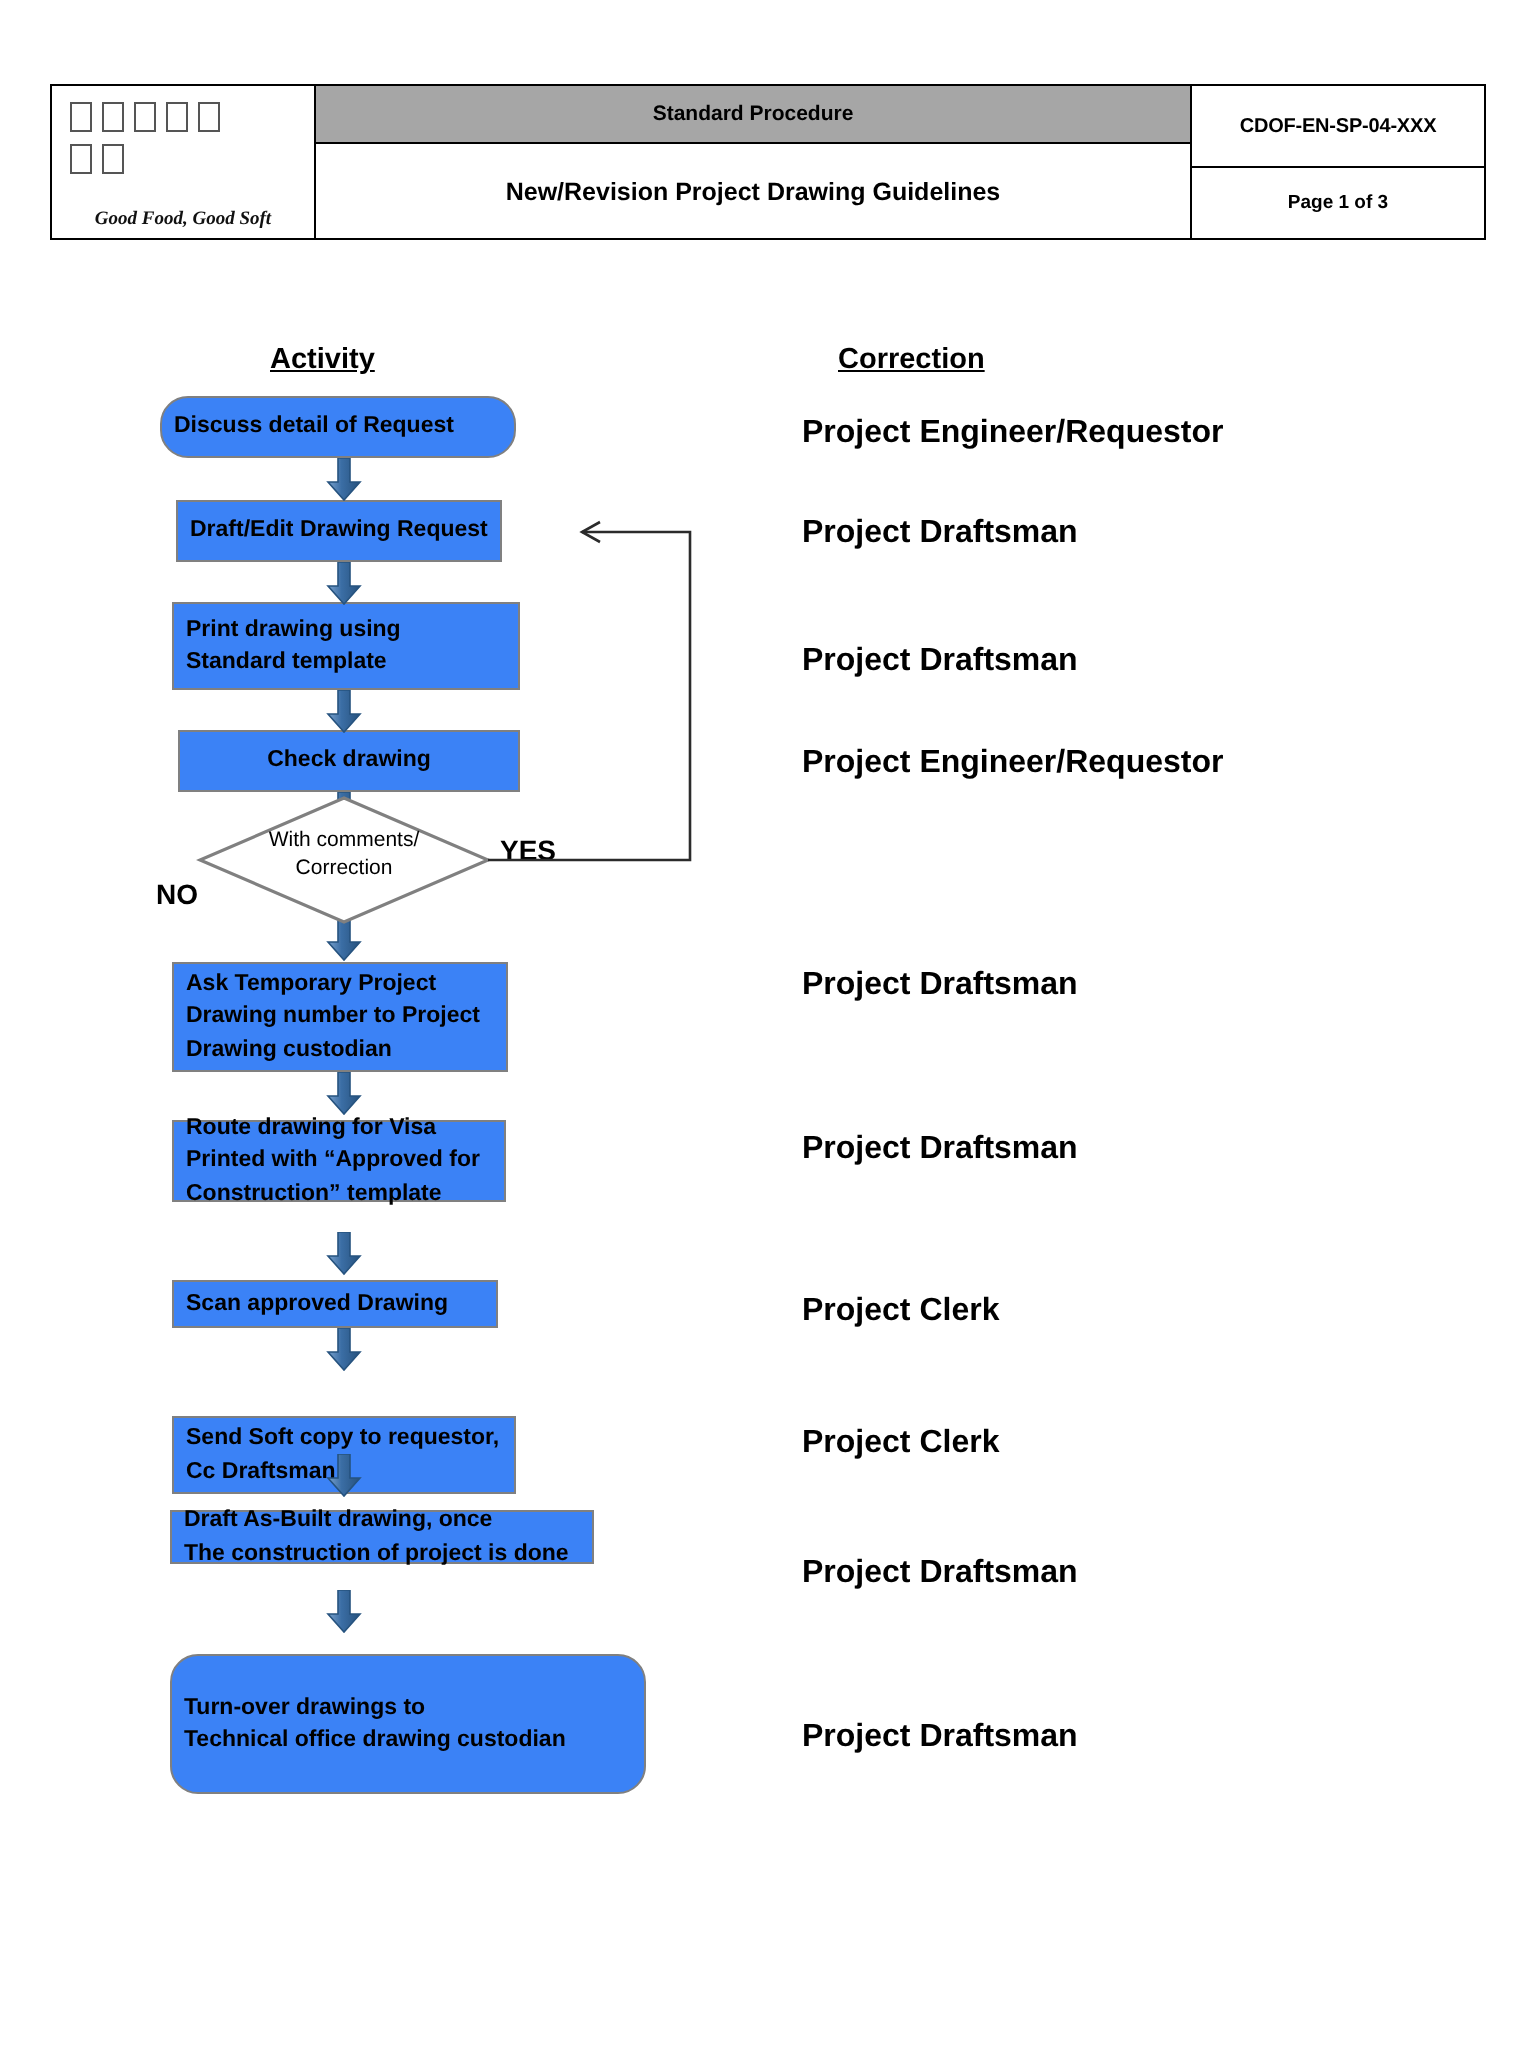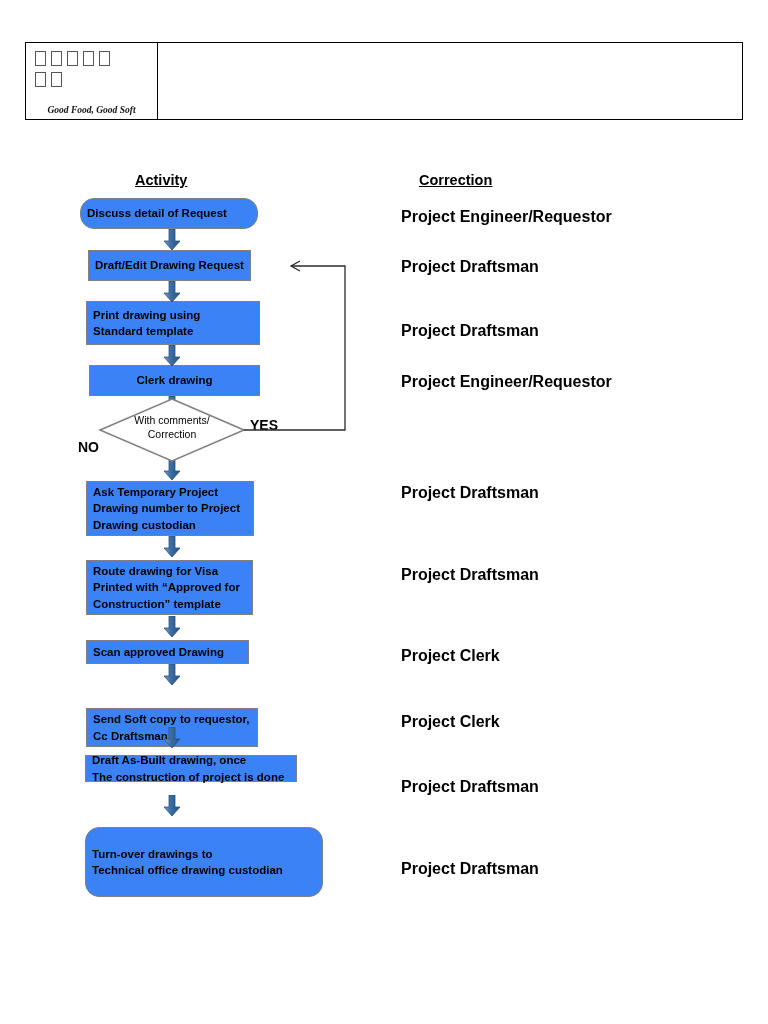--- a/index.html
+++ b/index.html
@@ -197,39 +197,47 @@
       <span class="tofu"></span>
       <span class="tofu"></span>
     </div>
     <div class="logo-glyph-row row2">
       <span class="tofu"></span>
       <span class="tofu"></span>
     </div>
     <div class="logo-tagline">Good Food, Good Soft</div>
   </div>
 
-
+  <div class="hdr-mid-cell">
+    <div class="hdr-mid-top">Standard Procedure</div>
+    <div class="hdr-mid-bot">New/Revision Project Drawing Guidelines</div>
+  </div>
+
+  <div class="hdr-right-cell">
+    <div class="hdr-right-top">CDOF-EN-SP-04-XXX</div>
+    <div class="hdr-right-bot">Page 1 of 3</div>
+  </div>
 
 </div>
 
 <div class="flow">
 
   <div class="col-title" style="left:135px; top:172px;">Activity</div>
   <div class="col-title" style="left:419px; top:172px;">Correction</div>
 
   <div id="nodes-layer">
       <div class="node terminator" style="left: 80px; top: 198px; width: 178px; height: 31px; border-color: rgb(128, 128, 128);">Discuss detail of Request</div>
       <div class="node" style="left: 88px; top: 250px; width: 163px; height: 31px; border-color: rgb(128, 128, 128);">Draft/Edit Drawing Request</div>
       <div class="node" style="left: 86px; top: 301px; width: 174px; height: 44px; border-color: rgb(128, 128, 128);">Print drawing using
 Standard template</div>
-      <div class="node center" style="left: 89px; top: 365px; width: 171px; height: 31px; border-color: rgb(128, 128, 128);">Clerk drawing</div>
+      <div class="node center" style="left: 89px; top: 365px; width: 171px; height: 31px; border-color: rgb(128, 128, 128);">Check drawing</div>
       <div class="node" style="left: 86px; top: 481px; width: 168px; height: 55px; border-color: rgb(128, 128, 128);">Ask Temporary Project
 Drawing number to Project
 Drawing custodian</div>
-      <div class="node" style="left: 86px; top: 560px; width: 167px; height: 55px; border-color: rgb(128, 128, 128);">Route drawing for Visa
+      <div class="node" style="left: 86px; top: 560px; width: 167px; height: 41px; border-color: rgb(128, 128, 128);">Route drawing for Visa
 Printed with “Approved for
 Construction” template</div>
       <div class="node" style="left: 86px; top: 640px; width: 163px; height: 24px; border-color: rgb(128, 128, 128);">Scan approved Drawing</div>
       <div class="node" style="left: 86px; top: 708px; width: 172px; height: 39px; border-color: rgb(128, 128, 128);">Send Soft copy to requestor,
 Cc Draftsman</div>
       <div class="node" style="left: 85px; top: 755px; width: 212px; height: 27px; border-color: rgb(128, 128, 128);">Draft As-Built drawing, once
 The construction of project is done</div>
       <div class="node terminator" style="left: 85px; top: 827px; width: 238px; height: 70px; border-color: rgb(128, 128, 128);">Turn-over drawings to
 Technical office drawing custodian</div>
       <div class="arrow" style="left: 163px; top: 229px;">

